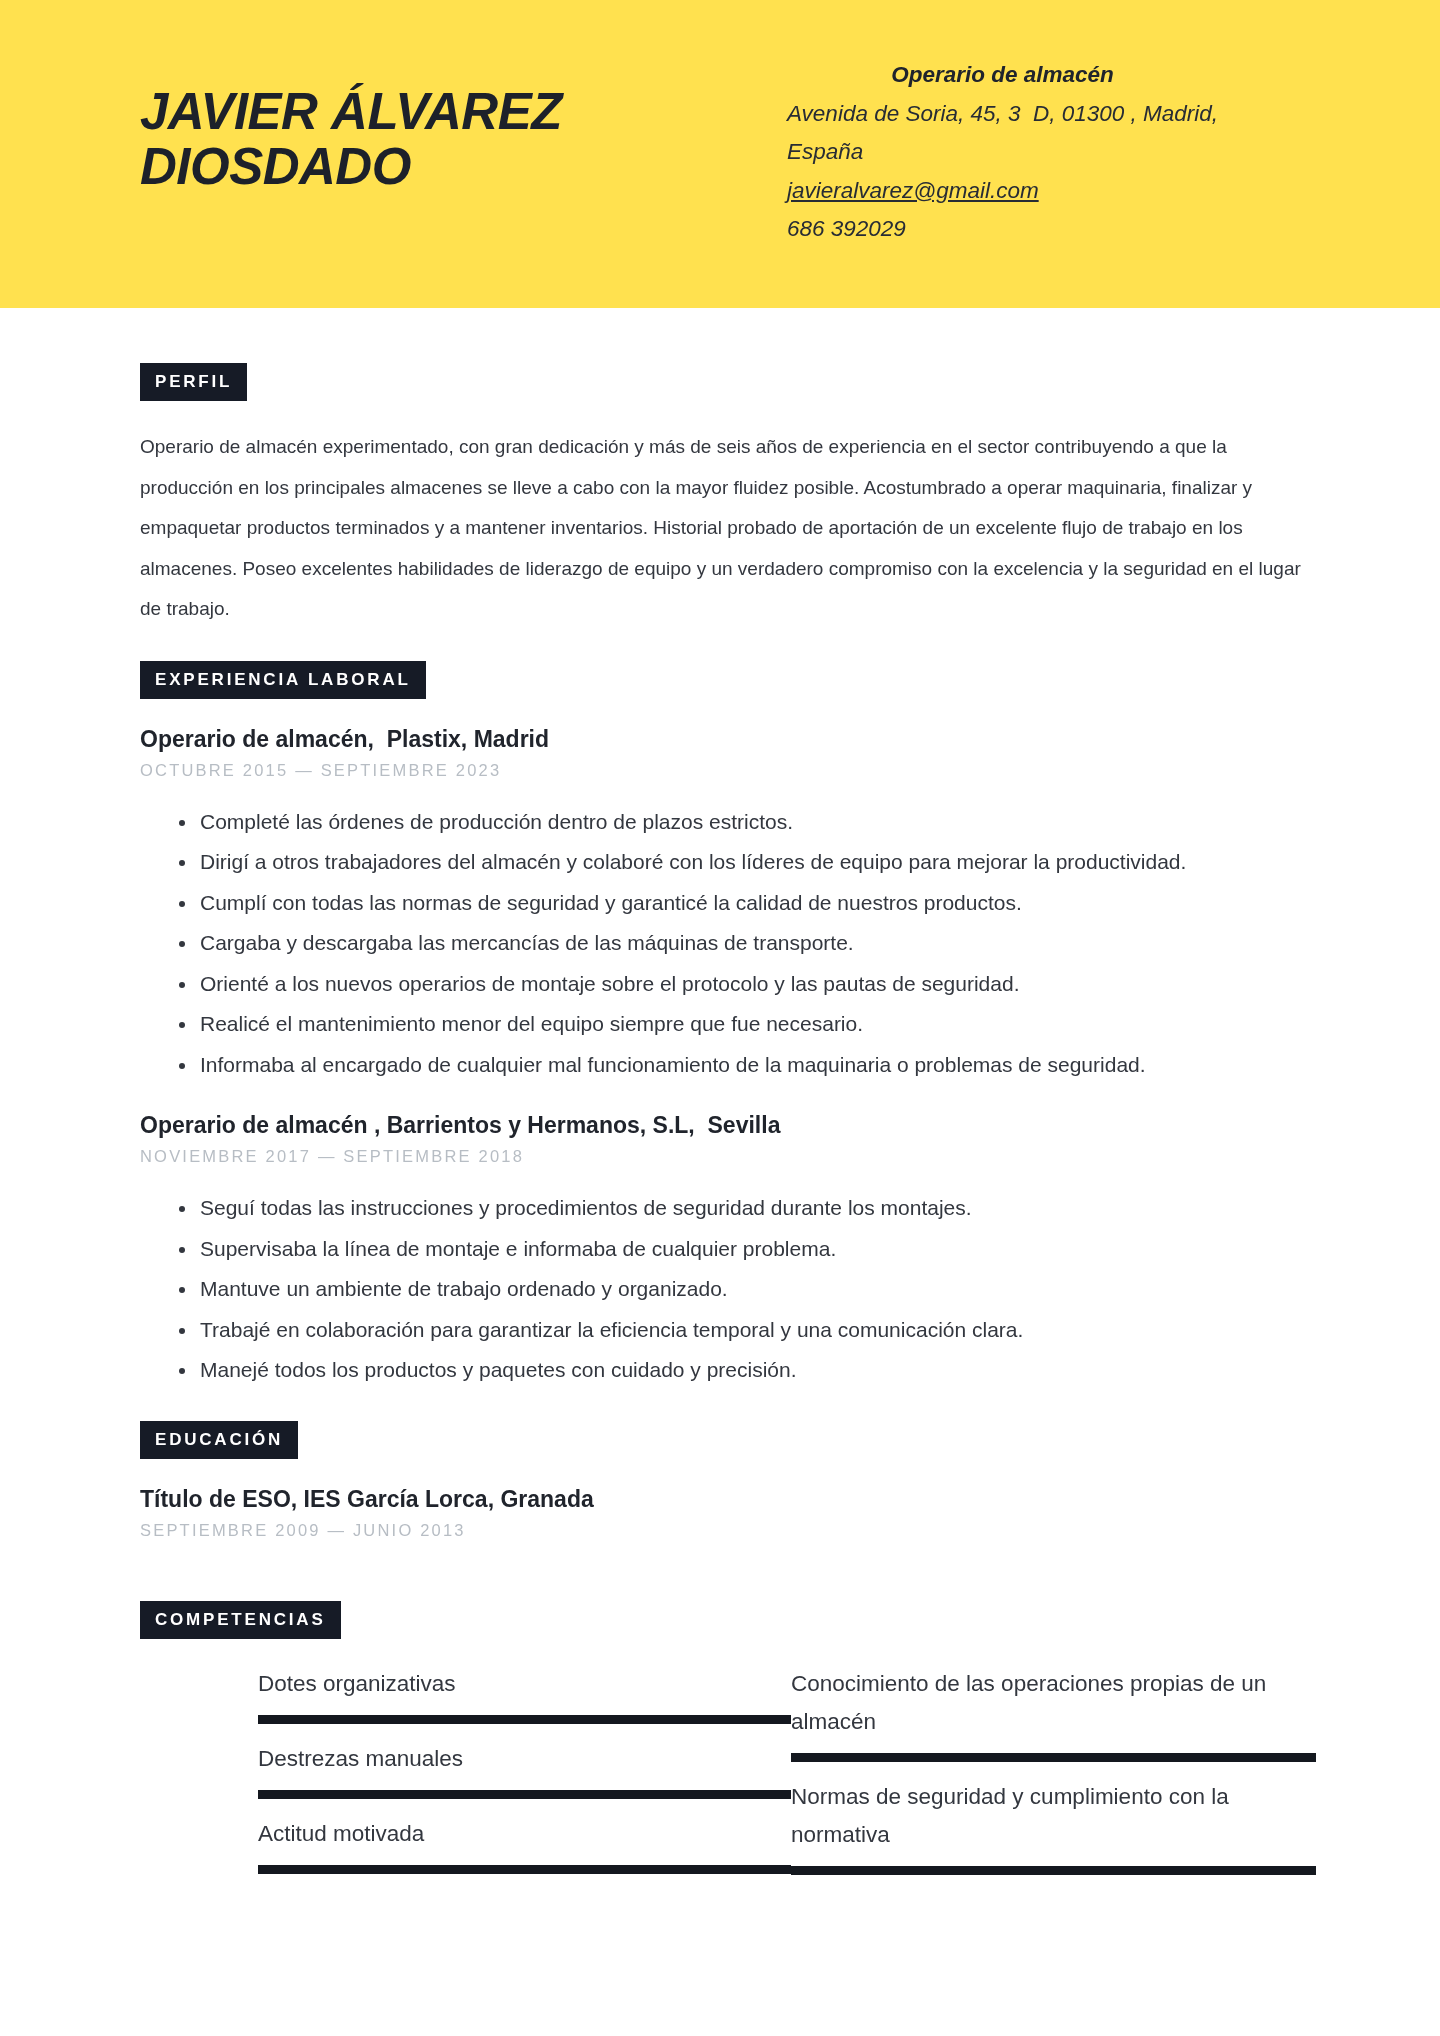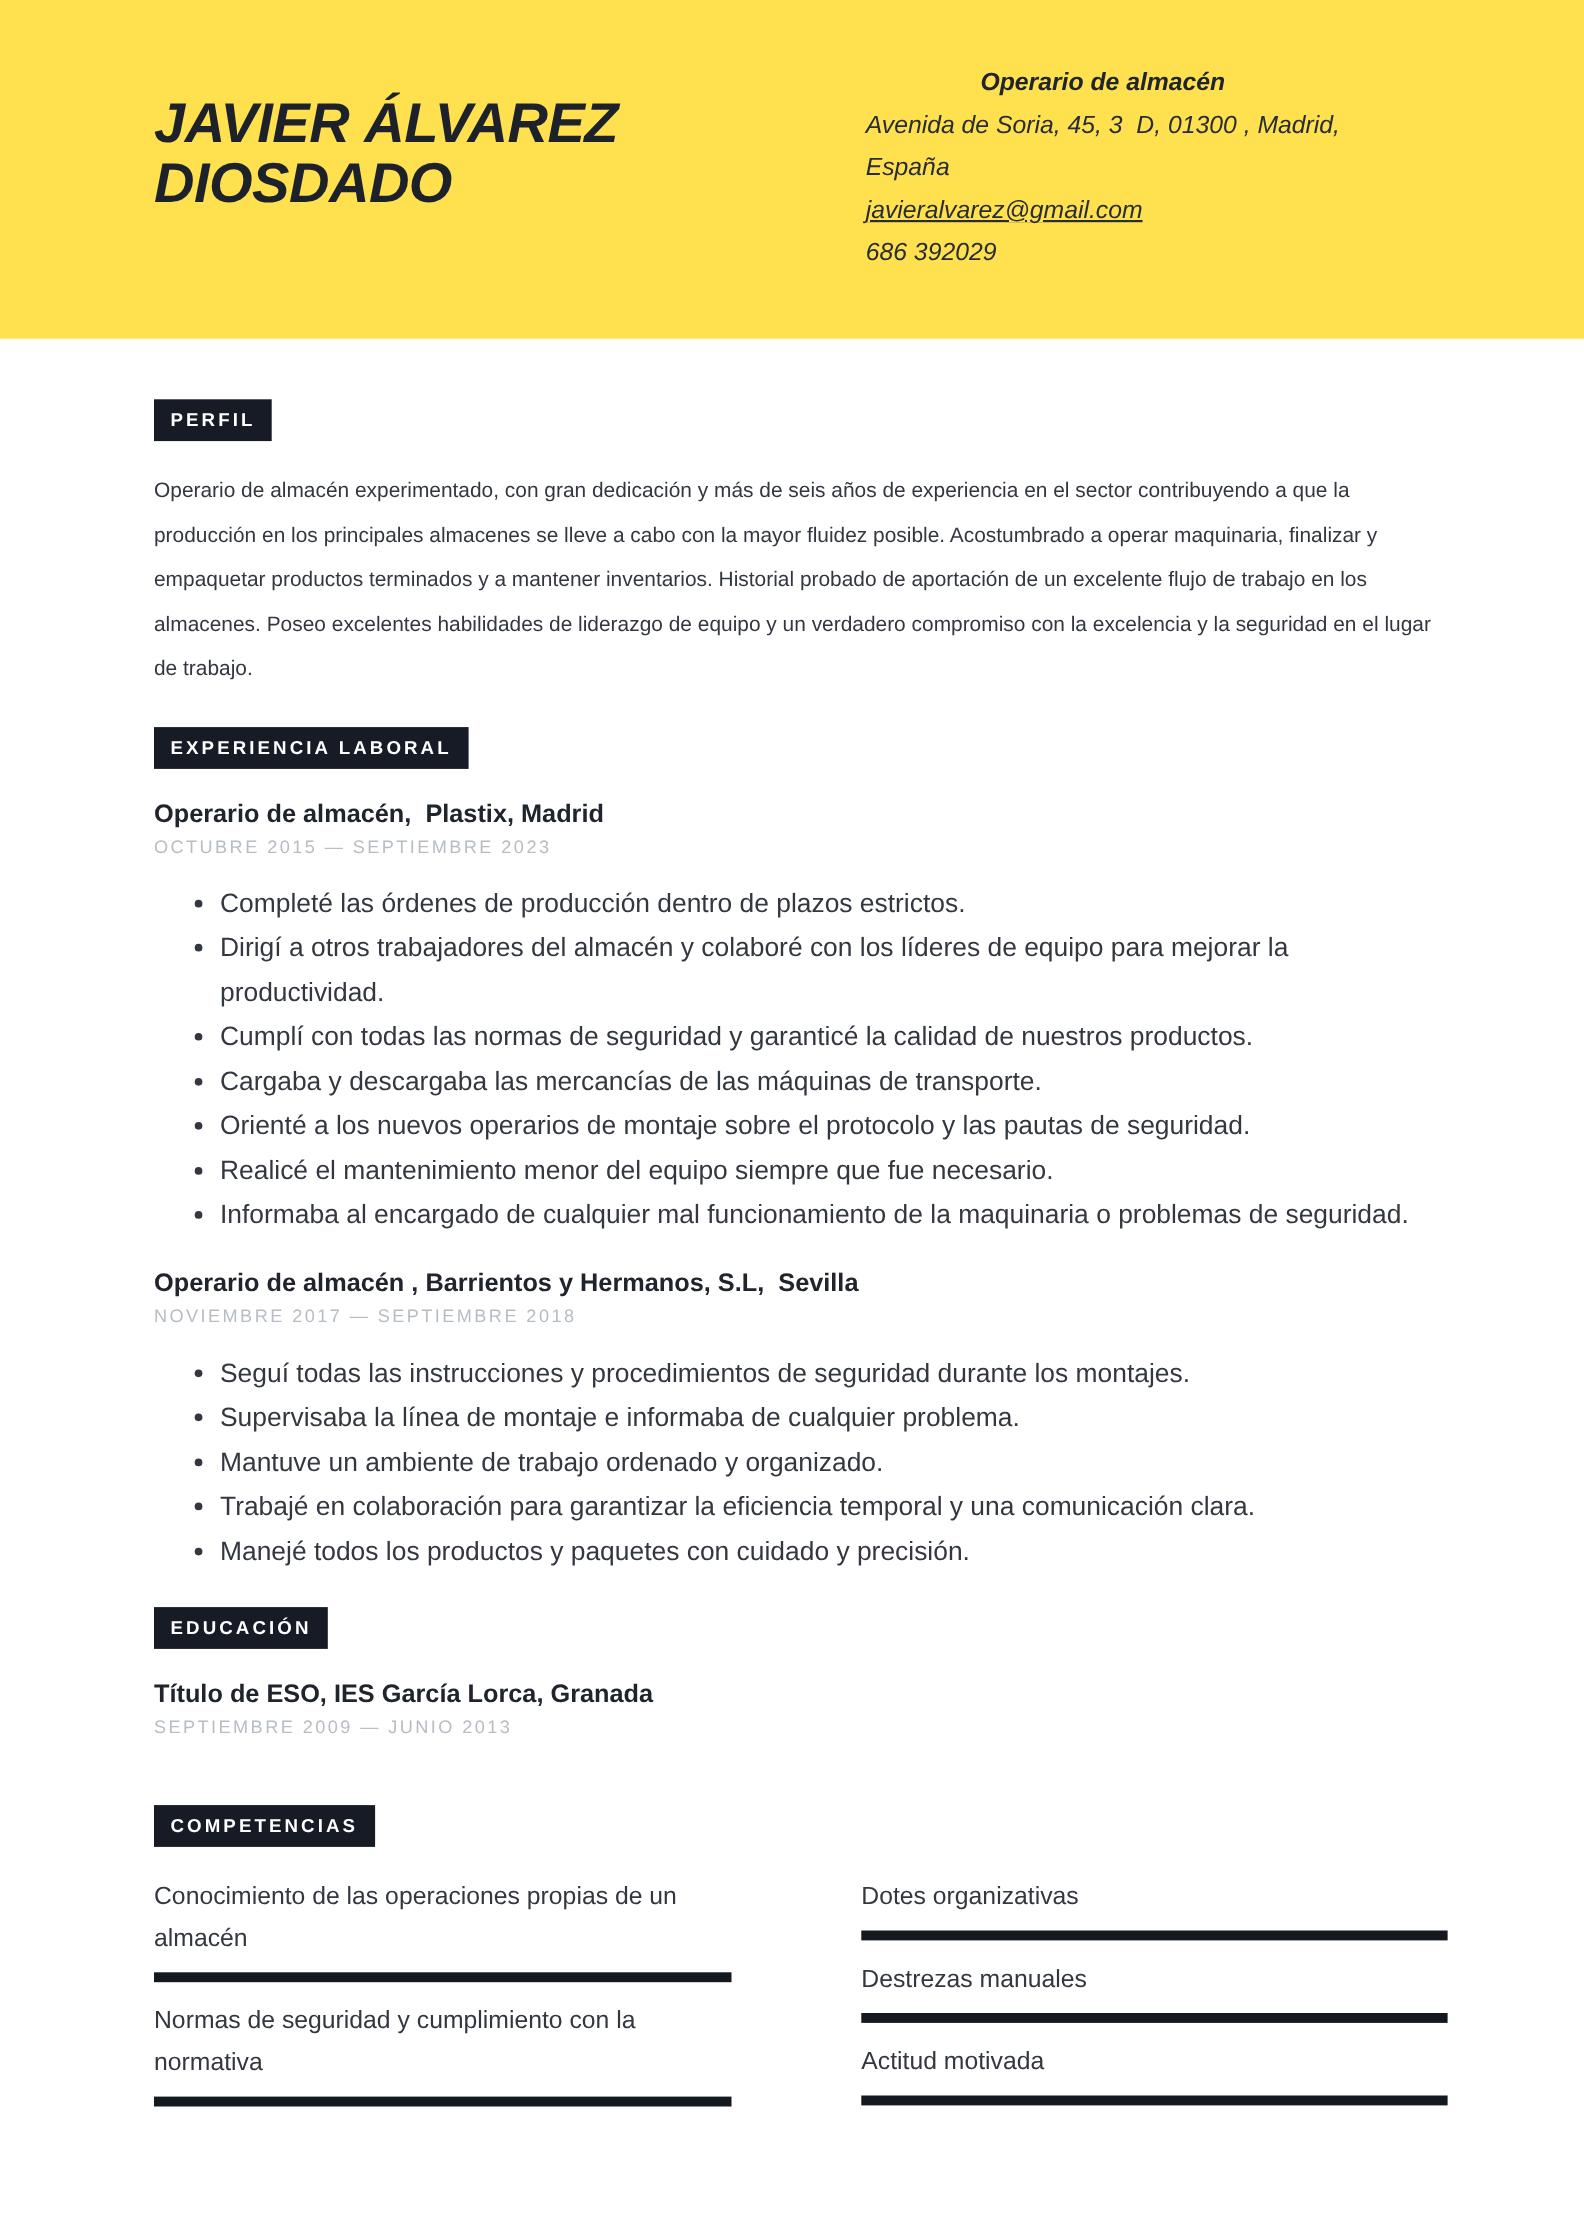--- a/index.html
+++ b/index.html
@@ -67,21 +67,21 @@
     font-size:23px;font-weight:700;color:var(--ink);
     line-height:28px;white-space:pre-wrap;
   }
   .job-dates{
     margin-top:7px;
     font-size:16.5px;letter-spacing:2.2px;
     color:var(--muted);line-height:21px;
   }
   ul.bullets{margin:21px 0 0 0;padding-left:58px;}
   ul.bullets li{
-    font-size:24px;line-height:40.5px;
+    font-size:21px;line-height:40.5px;
     padding-left:2px;
   }
 
   .section-edu{margin-top:30px;}
   .edu-entry{margin-top:26px;}
 
   .section-comp{margin-top:60px;}
   .skills{display:flex;margin-top:26px;}
   .skills-col{width:525px;}
   .skills-col.right{width:533px;margin-left:118px;}
@@ -147,40 +147,40 @@
         <div class="edu-entry">
           <div class="job-title">Título de ESO, IES García Lorca, Granada</div>
           <div class="job-dates">SEPTIEMBRE 2009 — JUNIO 2013</div>
         </div>
       </div>
   </div>
 
   <div class="section section-comp">
     <span class="badge">COMPETENCIAS</span>
     <div class="skills">
-      <div class="skills-col left" id="skills-left">
-          <div class="skill">
-            <div class="skill-label">Conocimiento de las operaciones propias de un almacén</div>
-            <div class="skill-bar"></div>
-          </div>
-          <div class="skill">
-            <div class="skill-label">Normas de seguridad y cumplimiento con la normativa</div>
-            <div class="skill-bar"></div>
-          </div>
-        </div>
       <div class="skills-col right" id="skills-right">
           <div class="skill">
             <div class="skill-label">Dotes organizativas</div>
             <div class="skill-bar"></div>
           </div>
           <div class="skill">
             <div class="skill-label">Destrezas manuales</div>
             <div class="skill-bar"></div>
           </div>
           <div class="skill">
             <div class="skill-label">Actitud motivada</div>
             <div class="skill-bar"></div>
           </div>
         </div>
+      <div class="skills-col left" id="skills-left">
+          <div class="skill">
+            <div class="skill-label">Conocimiento de las operaciones propias de un almacén</div>
+            <div class="skill-bar"></div>
+          </div>
+          <div class="skill">
+            <div class="skill-label">Normas de seguridad y cumplimiento con la normativa</div>
+            <div class="skill-bar"></div>
+          </div>
+        </div>
     </div>
   </div>
 
 </div>
 
 </body></html>

